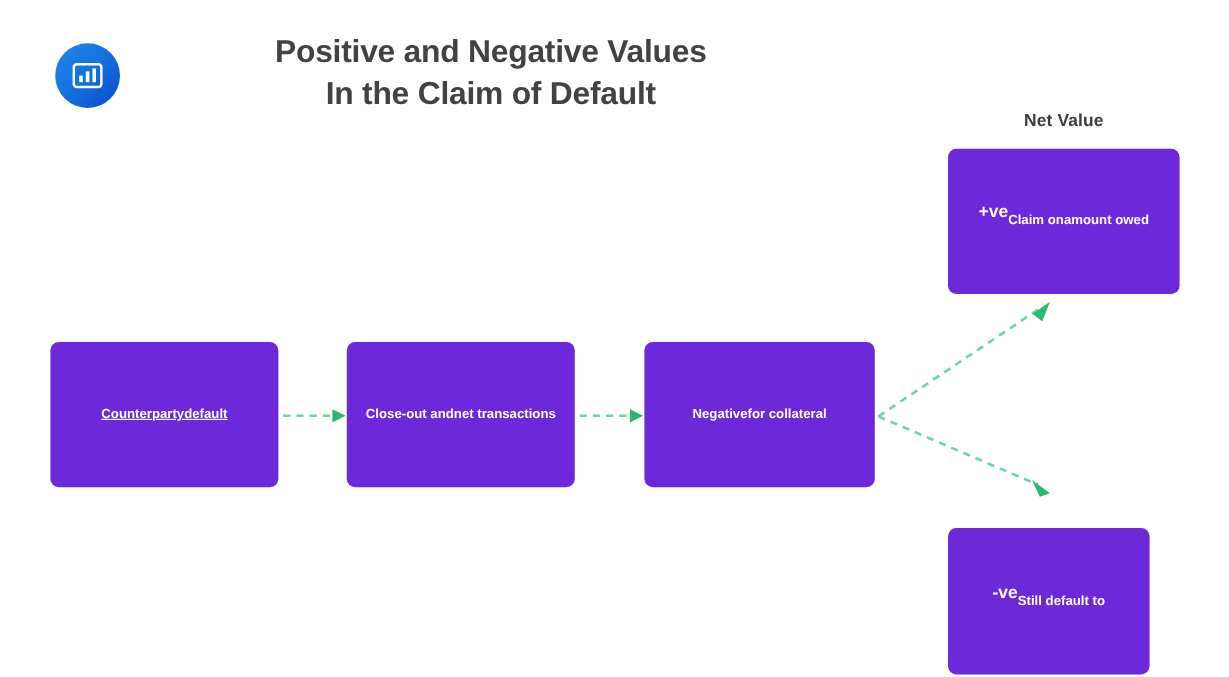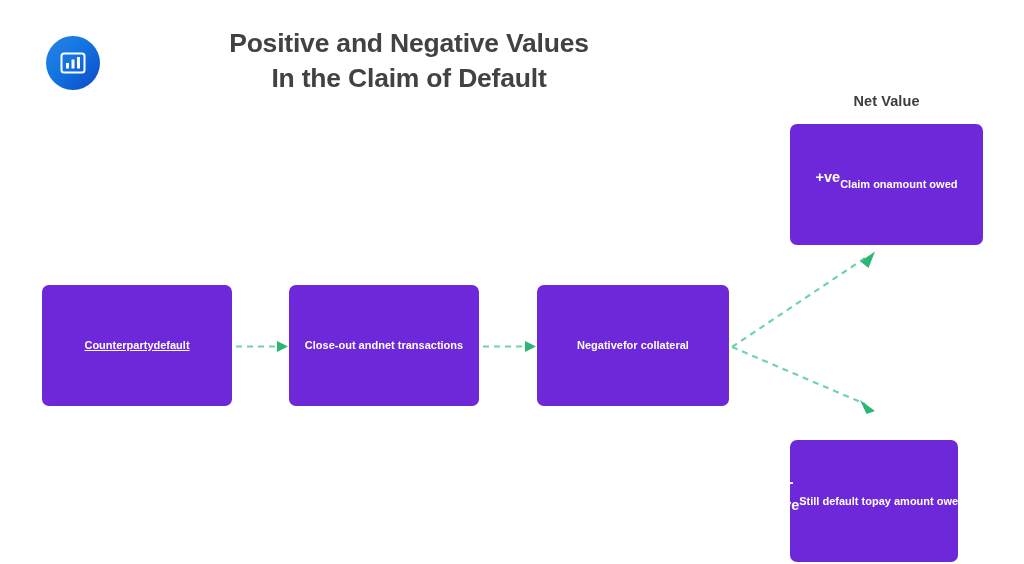--- a/index.html
+++ b/index.html
@@ -164,16 +164,15 @@
 
   <div class="flow-box" id="box-positive">
     <div class="sign">+ve</div>
     <div class="line">Claim on</div>
     <div class="line">amount owed</div>
   </div>
 
   <div class="flow-box" id="box-negative">
     <div class="sign">-ve</div>
     <div class="line">Still default to</div>
-    <div class="line">pay amount owed</div>
   </div>
 
 </div>
 
 </body></html>

